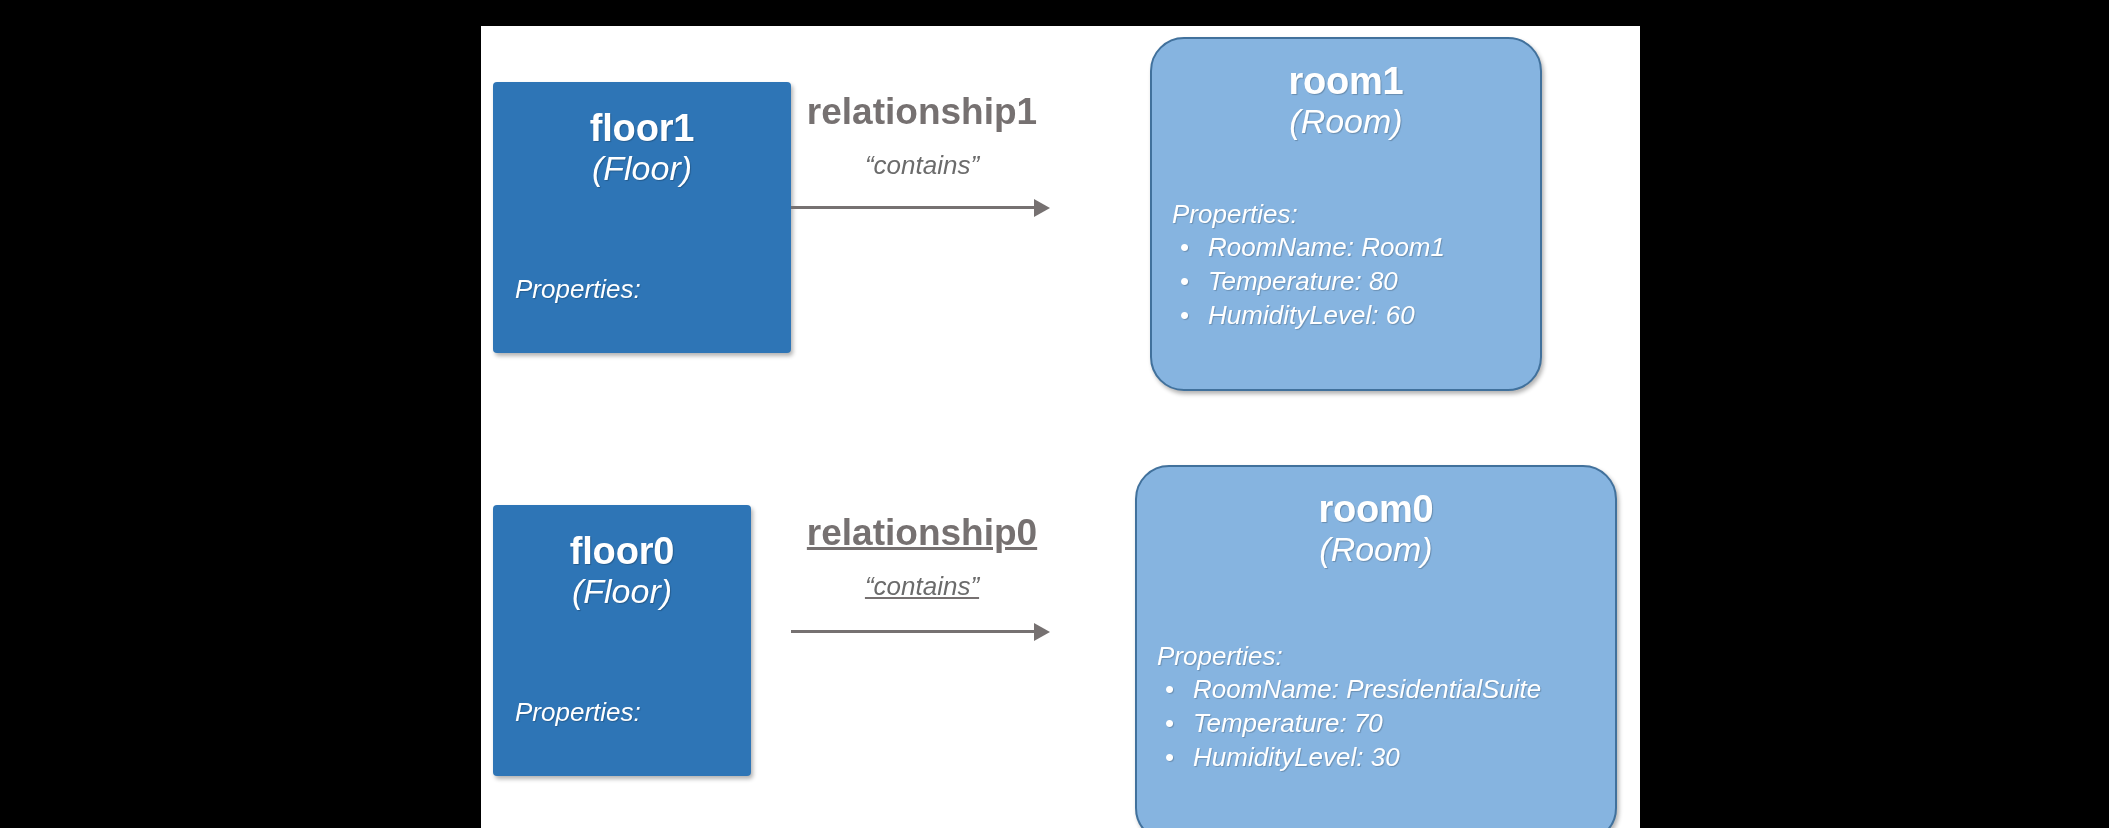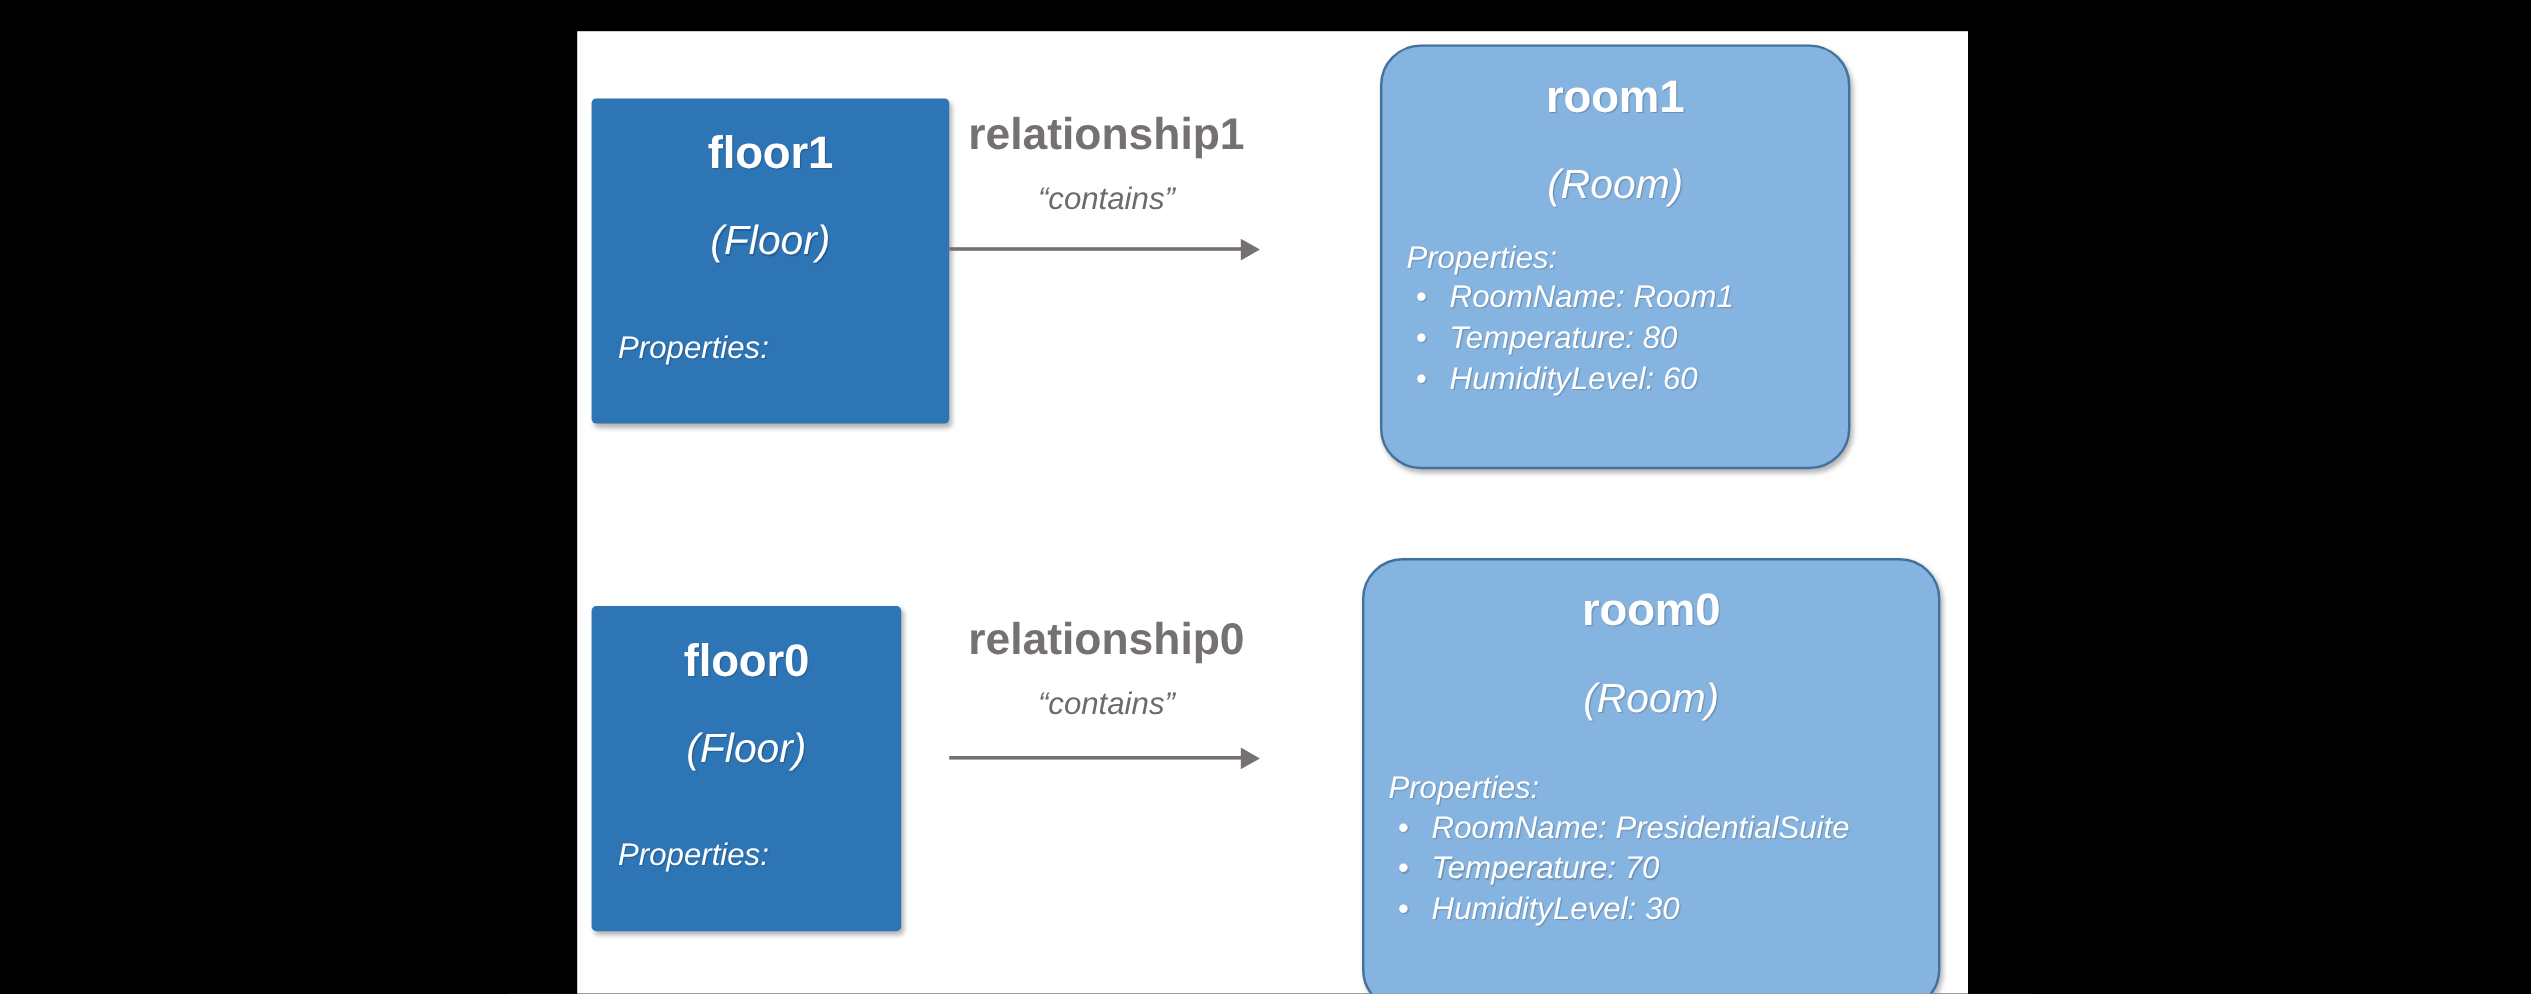--- a/index.html
+++ b/index.html
@@ -62,21 +62,20 @@
     color: #ffffff;
     text-shadow: 1px 1px 1px rgba(0,0,0,0.22);
   }
 
   .node-type {
     font-style: italic;
     font-size: 34px;
     line-height: 1.12;
     color: #ffffff;
     text-shadow: 1px 1px 1px rgba(0,0,0,0.22);
-    margin-top: 33px;
   }
 
   .props-label {
     font-style: italic;
     font-size: 26px;
     line-height: 1.2;
     color: #ffffff;
     text-align: left;
     text-shadow: 1px 1px 1px rgba(0,0,0,0.20);
     margin-top: 36px;
@@ -183,21 +182,21 @@
   .rel-verb {
     font-style: italic;
     font-size: 26px;
     line-height: 1.2;
     color: #6b6b6b;
     margin-top: 18px;
     white-space: nowrap;
   }
 
   #rel1-label { left: 256px; top: 66px;  width: 370px; }
-  #rel0-label { left: 256px; top: 487px; width: 370px; }
+  #rel0-label { left: 256px; top: 487px; width: 370px; text-decoration: underline; }
 </style>
 </head>
 <body>
 
 <div id="stage">
 
   <div id="canvas">
 
     <div class="node floor" id="floor1-node">
       <div class="floor-inner">

